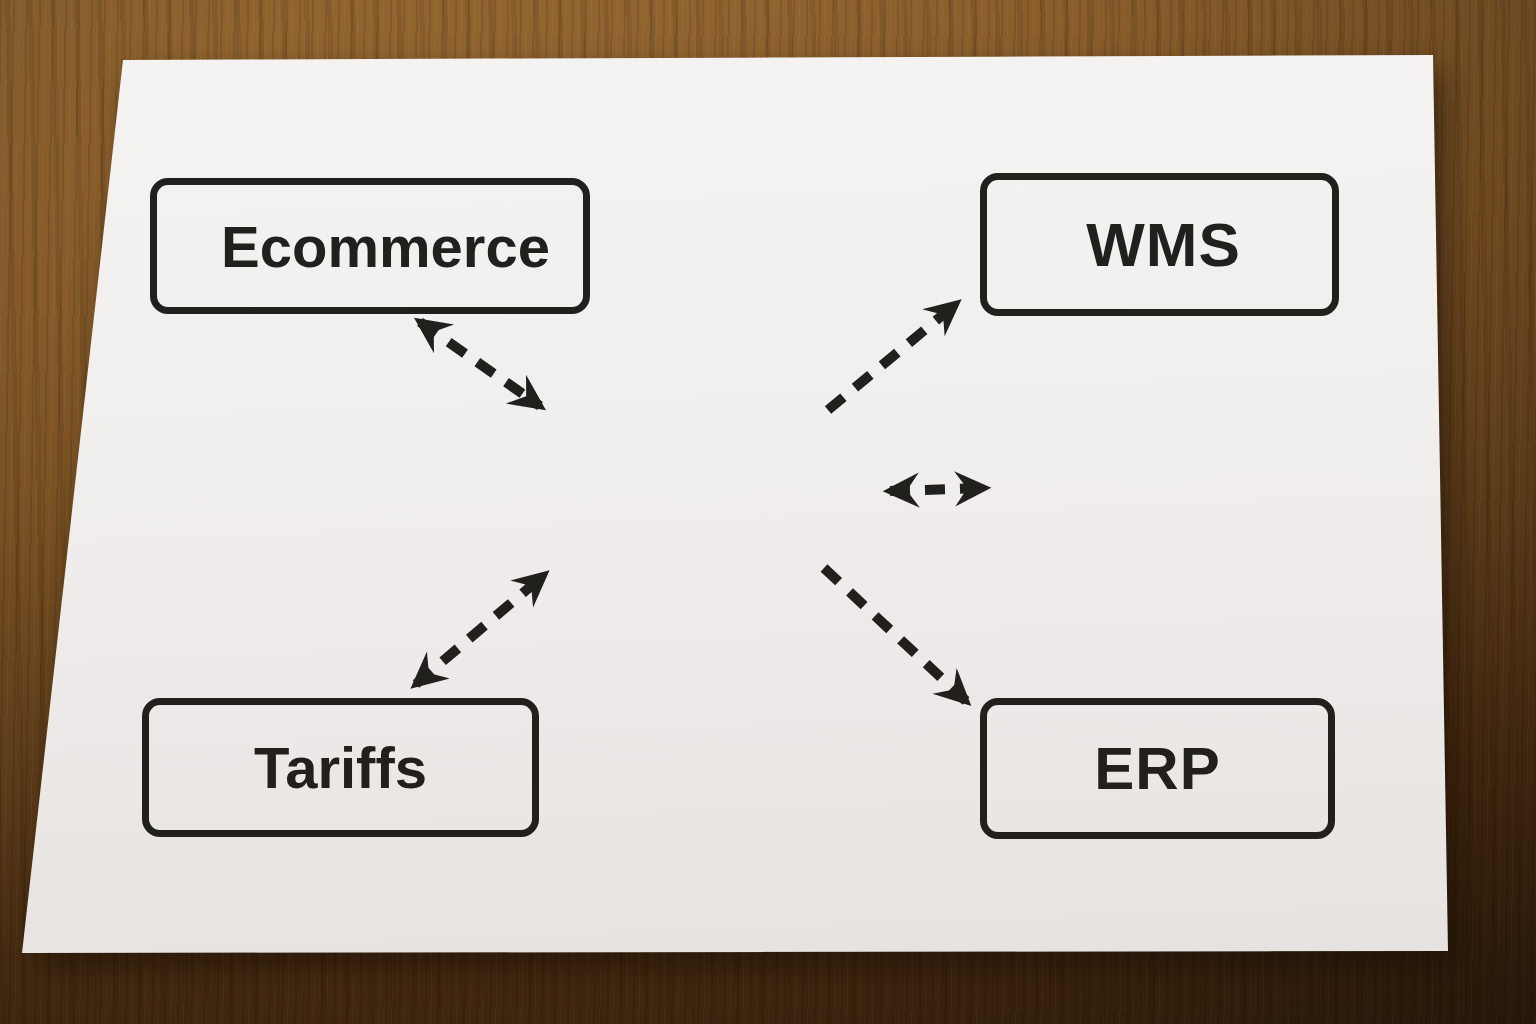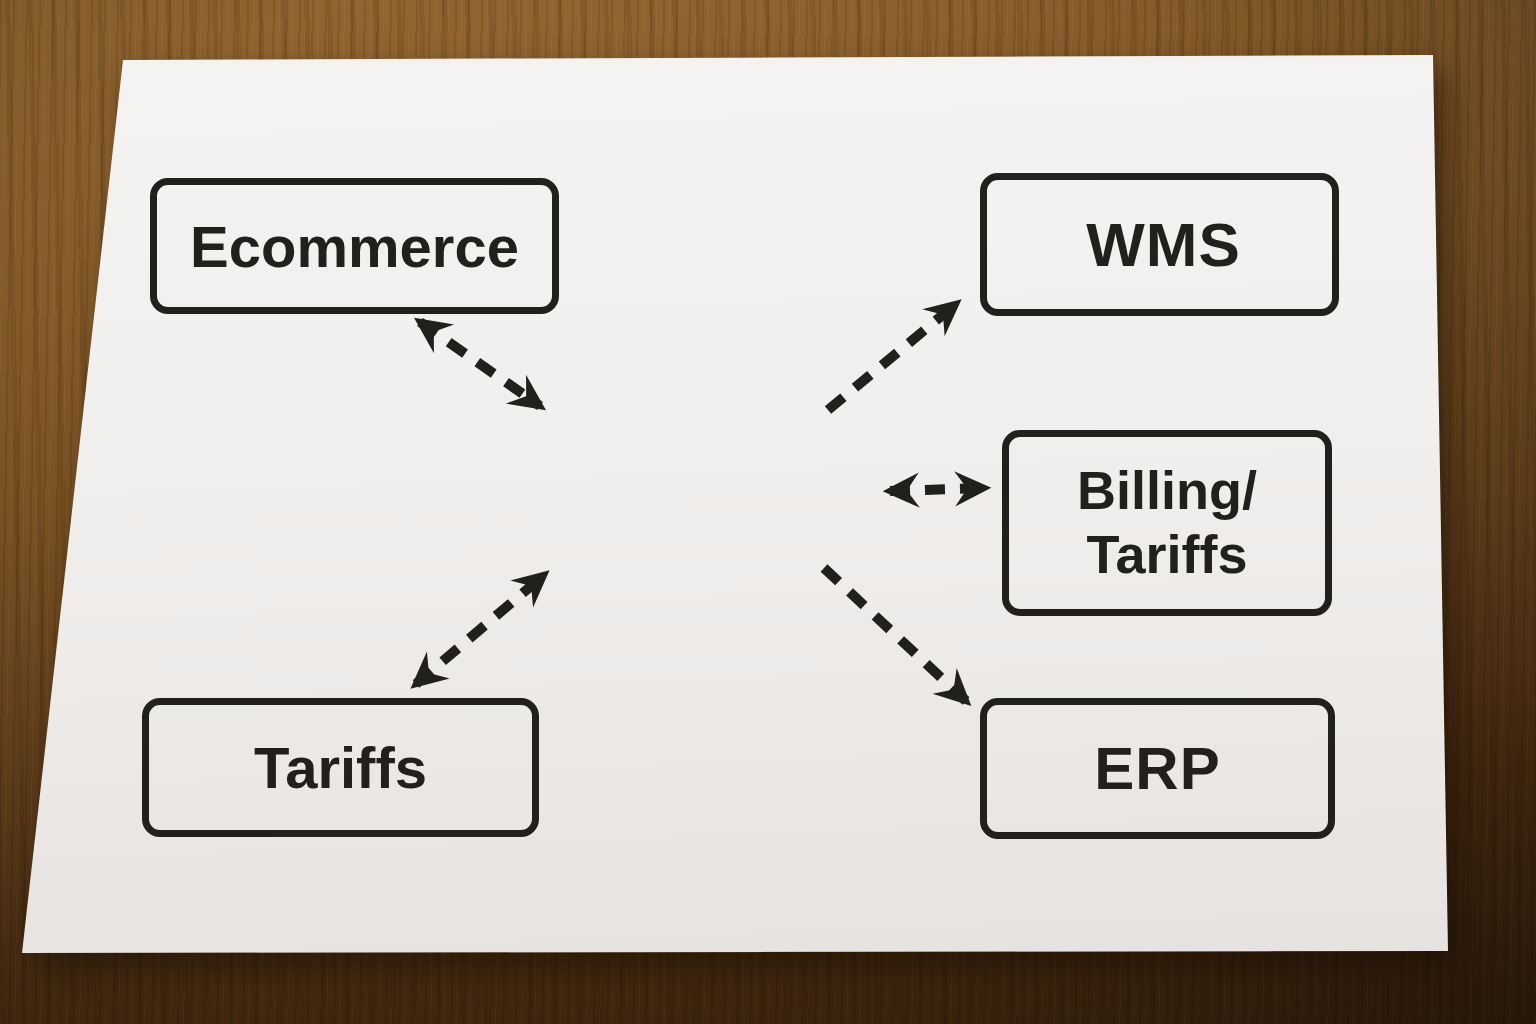--- a/index.html
+++ b/index.html
@@ -54,21 +54,21 @@
   .box {
     border: 7px solid #22201d; border-radius: 18px;
     background: transparent;
   }
   .oval {
     border: 7px solid #22201d; border-radius: 50%;
     background: transparent;
   }
   .lbl { white-space: pre-line; }
 
-  .n-ecommerce { left: 150px; top: 178px; width: 395px; height: 122px; font-size: 58px; }
+  .n-ecommerce { left: 150px; top: 178px; width: 395px; height: 122px; font-size: 58px; padding-left: 31px; }
   .n-wms       { left: 980px; top: 173px; width: 337px; height: 129px; font-size: 62px; letter-spacing: 1px; padding-left: 8px; }
   .n-billing   { left: 1002px; top: 430px; width: 316px; height: 172px; font-size: 54px; line-height: 1.18; }
   .n-erp       { left: 980px; top: 698px; width: 341px; height: 127px; font-size: 60px; letter-spacing: 1px; }
   .n-carriers  { left: 142px; top: 698px; width: 383px; height: 125px; font-size: 58px; }
   .n-apis      { left: 517px; top: 389px; width: 361px; height: 206px; font-size: 94px; letter-spacing: -3px; }
 </style>
 </head>
 <body>
 
 <div class="scene">
@@ -95,24 +95,20 @@
     </svg>
 
     <div class="node box n-ecommerce">
       <span class="lbl">Ecommerce</span>
     </div>
 
     <div class="node box n-wms">
       <span class="lbl">WMS</span>
     </div>
 
-    <div class="node box n-billing">
-      <span class="lbl">Billing/
-Tariffs</span>
-    </div>
 
     <div class="node box n-erp">
       <span class="lbl">ERP</span>
     </div>
 
     <div class="node box n-carriers">
       <span class="lbl">Tariffs</span>
     </div>
 
 

